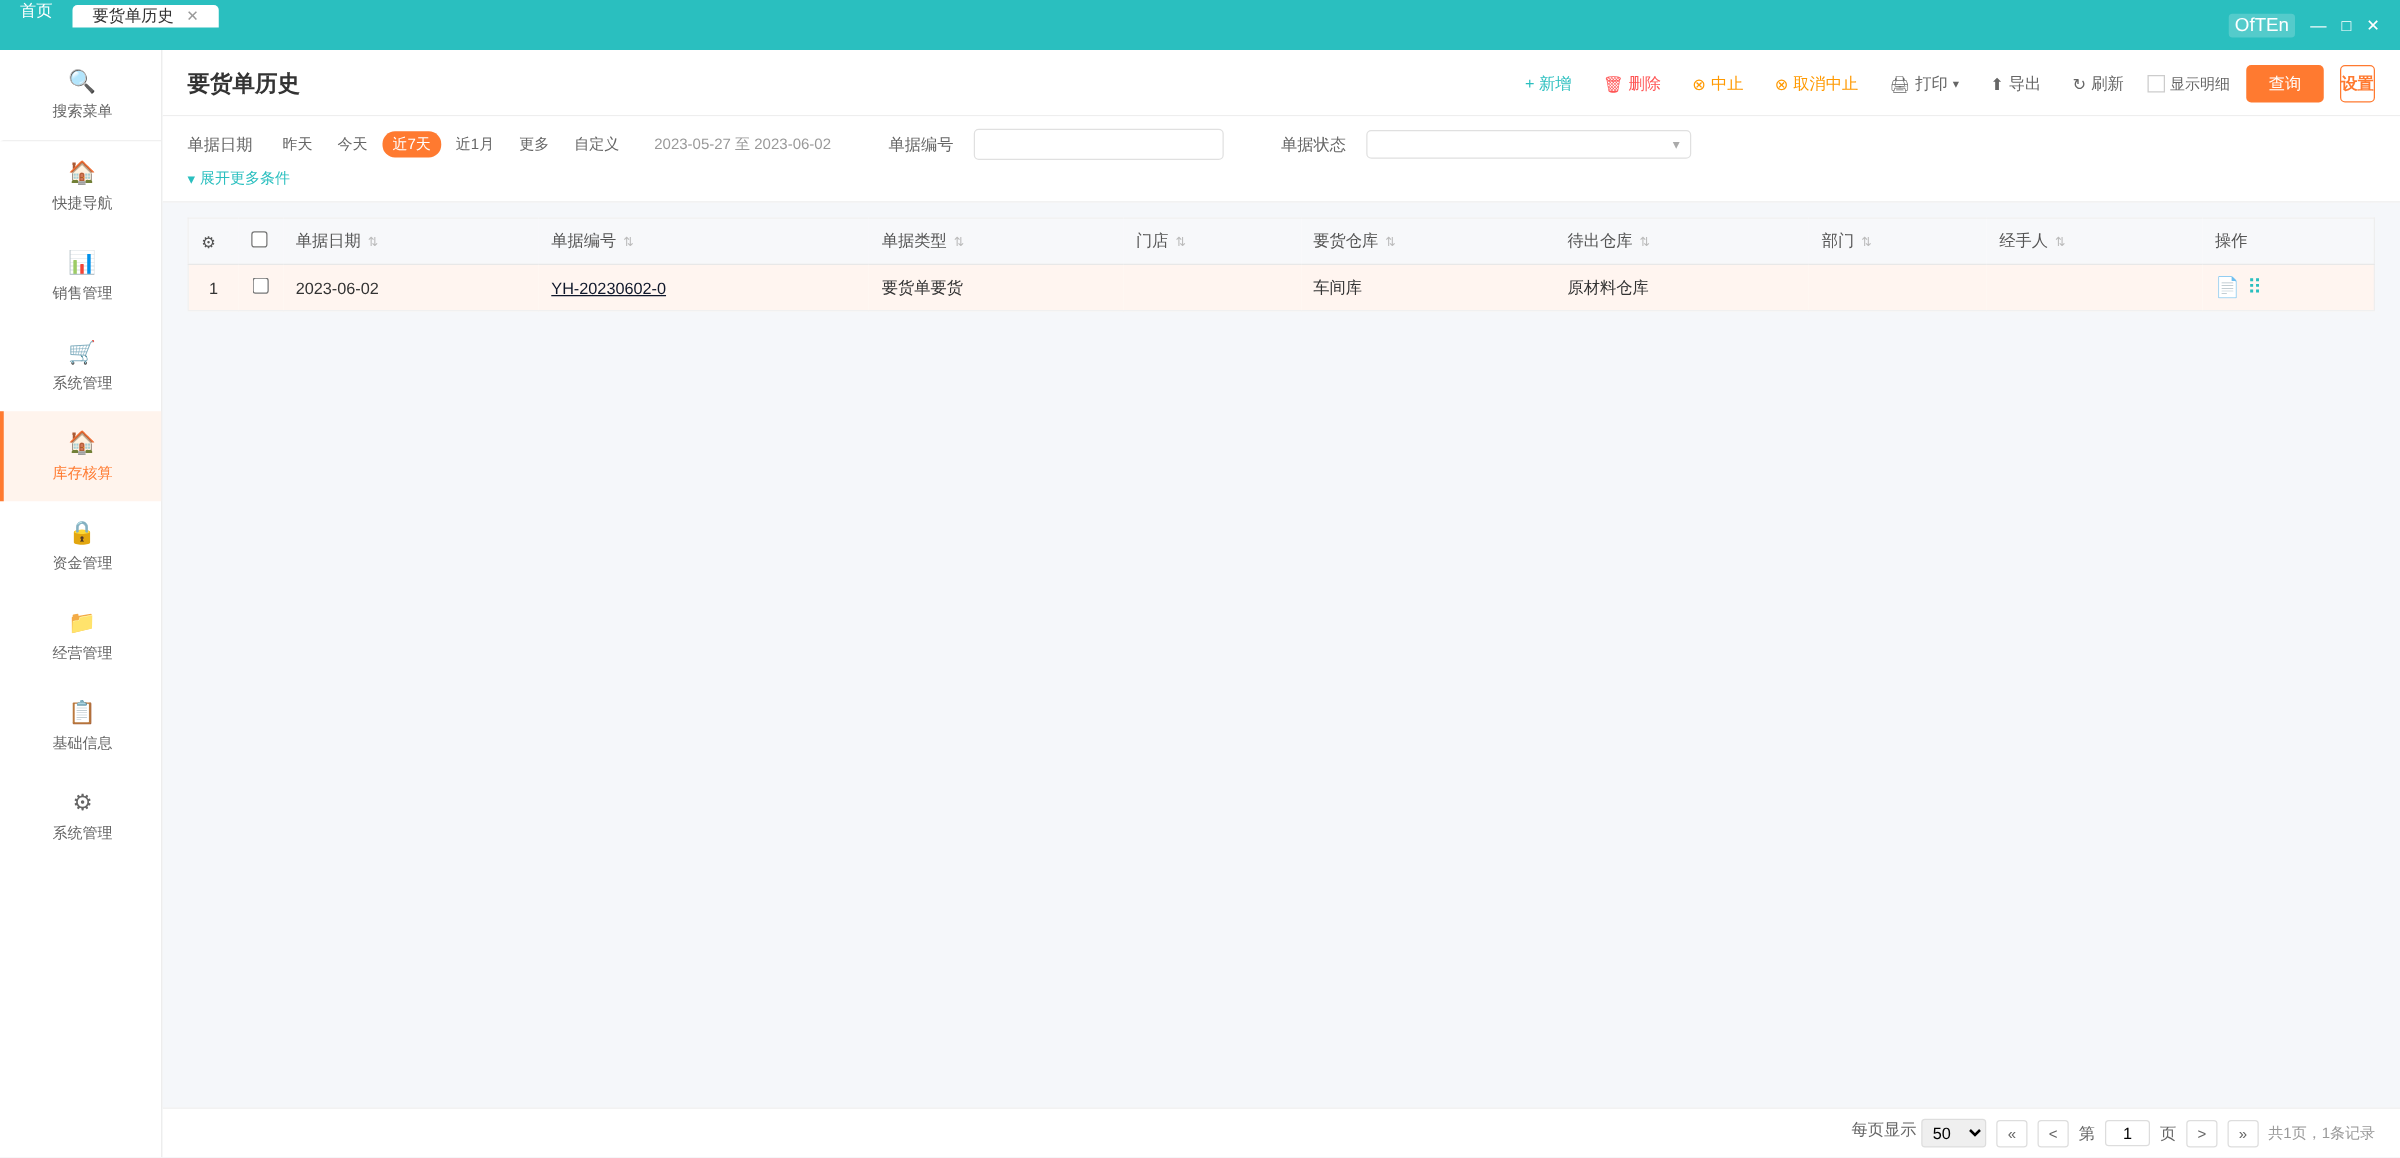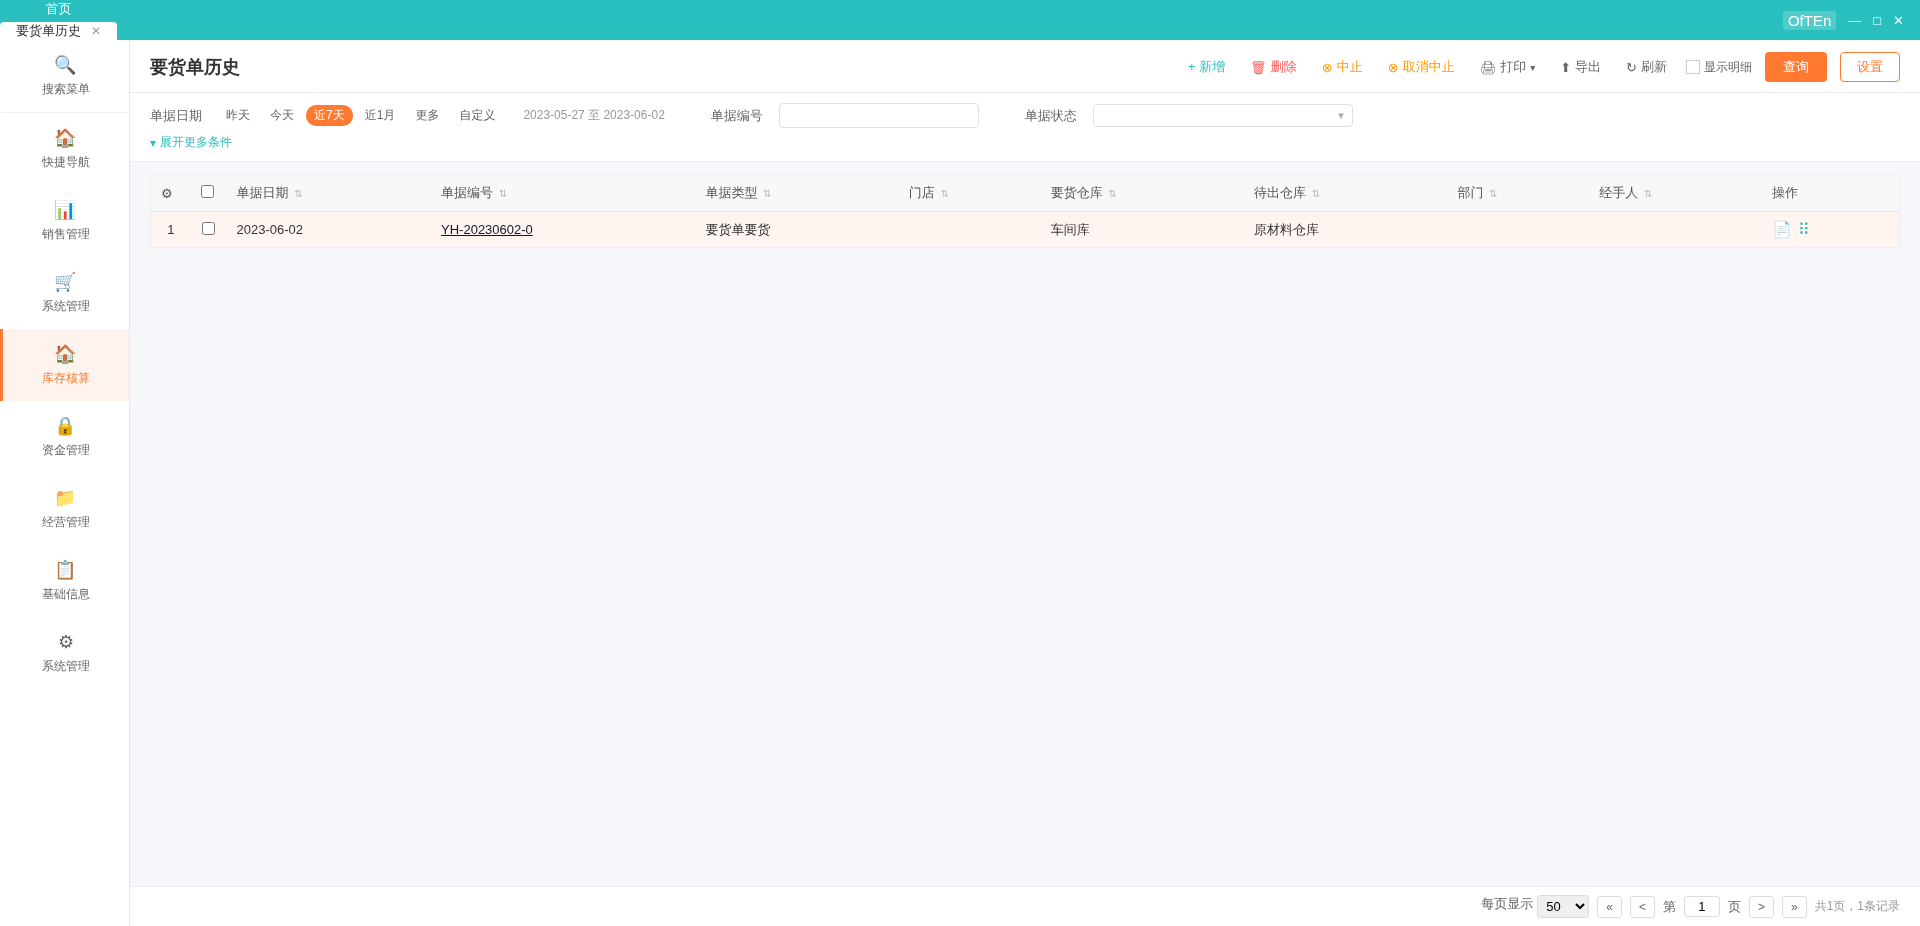--- a/index.html
+++ b/index.html
@@ -10,23 +10,22 @@
       background: #2abfbf;
       height: 40px;
       display: flex;
       align-items: center;
       padding: 0 0 0 0;
       color: white;
       flex-shrink: 0;
     }
     .top-bar-tabs {
       display: flex;
-      align-items: center;
+      align-items: flex-start;
       height: 100%;
-      flex-direction: column;
     }
     .top-tab {
       padding: 0 16px;
       display: flex;
       align-items: center;
       color: white;
       font-size: 13px;
       cursor: pointer;
       white-space: nowrap;
       gap: 6px;
@@ -164,24 +163,25 @@
       border: none;
       padding: 6px 18px;
       border-radius: 4px;
       cursor: pointer;
       font-size: 13px;
     }
     .setting-btn {
       background: white;
       color: #ff7a30;
       border: 1px solid #ff7a30;
-      padding: 5px 16px;
+      padding: 5px 0;
       border-radius: 4px;
       cursor: pointer;
       font-size: 13px;
+      font-weight: bold;
     }
 
     
     .filter-area {
       background: white;
       padding: 10px 20px;
       border-bottom: 1px solid #eee;
       flex-shrink: 0;
     }
     .filter-row {

